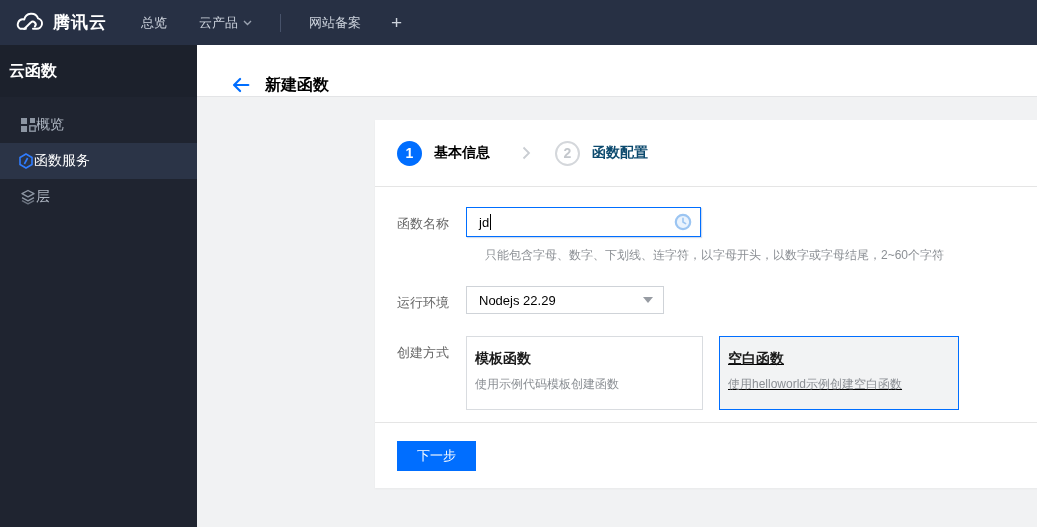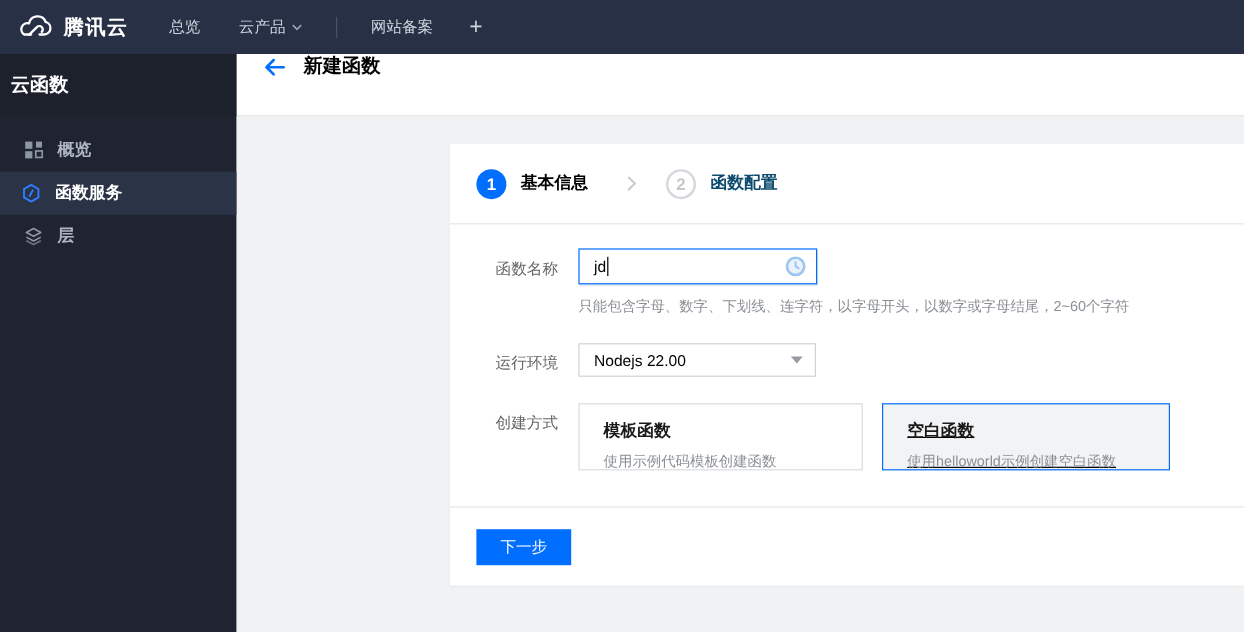--- a/index.html
+++ b/index.html
@@ -15,28 +15,28 @@
     display:flex; align-items:center; gap:5px; white-space:nowrap; }
   .top-divider { width:1px; height:18px; background:#47526a; margin:0 12px; }
   .top-plus { color:#cdd3dd; font-size:19px; margin-left:14px; cursor:pointer; line-height:1; }
 
   
   .sidebar { position:absolute; left:0; top:45px; width:197px; height:482px;
     background:#1f2430; z-index:20; }
   .sidebar-title { height:52px; display:flex; align-items:center; padding-left:9px;
     color:#ffffff; font-size:16px; font-weight:bold; background:#1c212c; }
   .side-item { height:36px; display:flex; align-items:center; padding-left:20px;
-    color:#aeb6c2; font-size:14px; cursor:pointer; gap:12px; margin-top:0;font-weight:bold; }
+    color:#aeb6c2; font-size:14px; cursor:pointer; margin-top:0; }
   .side-item.first { margin-top:10px; }
   .side-item.selected { background:#2b3447; color:#ffffff;padding-left:18px; }
   .side-icon { width:16px; height:16px; flex:0 0 16px; display:inline-flex; }
 
   
   .main-header { position:absolute; left:197px; top:45px; right:0; height:52px;
-    background:#ffffff; border-bottom:1px solid #e3e4e6; display:flex; align-items:flex-start; z-index:10; }
+    background:#ffffff; border-bottom:1px solid #e3e4e6; display:flex; align-items:flex-end; z-index:10;padding-left:12px; }
   .back-btn { width:22px; height:22px; margin-left:21px; cursor:pointer; display:inline-flex; }
   .page-title { font-size:16px; font-weight:bold; color:#000; margin-left:13px; }
 
   
   .content { position:absolute; left:197px; top:97px; right:0; bottom:0; background:#f1f2f3; }
   .card { position:absolute; left:178px; top:23px; width:670px; height:368px;
     background:#ffffff; box-shadow:0 1px 2px rgba(0,0,0,0.04); }
 
   
   .steps { height:67px; display:flex; align-items:center; padding-left:22px; gap:14px;
@@ -47,37 +47,37 @@
   .step-circle.active { background:#006eff; color:#fff; }
   .step-circle.inactive { background:#fff; color:#c3c7cc; border:2px solid #d4d7db; }
   .step-label { font-size:14px; font-weight:bold; }
   .step-label.active { color:#000; }
   .step-label.inactive { color:#0c4a6e; }
   .step-sep { color:#c9cdd2; margin:0 10px 0 18px; display:inline-flex; }
 
   
   .form { padding:20px 22px 0 22px; }
   .form-row { display:flex; margin-bottom:22px; }
-  .form-label { width:69px; flex:0 0 69px; font-size:13px; color:#666; padding-top:8px;margin-left:16px; }
+  .form-label { width:69px; flex:0 0 69px; font-size:13px; color:#666; padding-top:8px; }
   .field-col { }
-  .text-input { width:199px; height:30px; border:1px solid #006eff;
+  .text-input { width:235px; height:30px; border:1px solid #006eff;
     box-shadow:1px 1px 1px rgba(0,60,150,0.18); display:flex; align-items:center;
     padding:0 8px 0 12px; position:relative; background:#fff; cursor:text; }
   .input-value { font-size:13px; color:#000; }
   .caret { width:1px; height:16px; background:#000; margin-left:1px; }
   .input-status { margin-left:auto; width:18px; height:18px; display:inline-flex; }
-  .hint { font-size:12px; color:#8b8f94; margin-top:10px; white-space:nowrap; }
+  .hint { font-size:12px; color:#8b8f94; margin-top:10px; white-space:nowrap;margin-left:19px; }
   .select { width:198px; height:28px; border:1px solid #cfd3d8; background:#fff;
     display:flex; align-items:center; padding:0 10px 0 12px; cursor:pointer; }
   .select-value { font-size:13px; color:#000; }
   .select-caret { margin-left:auto; width:0; height:0; border-left:5px solid transparent;
     border-right:5px solid transparent; border-top:6px solid #979ca3; }
   .method-cards { display:flex; }
-  .method-card { width:237px; height:56px; border:1px solid #d9dce0; background:#fff;
-    padding:13px 20px; cursor:pointer; }
+  .method-card { width:237px; height:74px; border:1px solid #d9dce0; background:#fff;
+    padding:13px 8px; cursor:pointer; }
   .method-card + .method-card { width:240px; margin-left:16px;text-decoration:underline; }
   .method-card.selected { border:1px solid #006eff; background:#f2f3f4; }
   .method-title { font-size:14px; font-weight:bold; color:#1a1a1a; }
   .method-desc { font-size:12px; color:#8b8f94; margin-top:8px; }
 
   
   .card-footer { position:absolute; left:0; right:0; bottom:0; height:66px;
     border-top:1px solid #e5e5e5; display:flex; align-items:center; padding-left:22px; }
   .next-btn { width:79px; height:30px; background:#006eff; color:#fff; border:none;
     font-size:13px; cursor:pointer; font-family:inherit; }
@@ -189,21 +189,21 @@
             </span>
           </div>
           <div class="hint">只能包含字母、数字、下划线、连字符，以字母开头，以数字或字母结尾，2~60个字符</div>
         </div>
       </div>
 
       <div class="form-row">
         <span class="form-label">运行环境</span>
         <div class="field-col">
           <div class="select">
-            <span class="select-value">Nodejs 22.00</span>
+            <span class="select-value">Nodejs 22.29</span>
             <span class="select-caret"></span>
           </div>
         </div>
       </div>
 
       <div class="form-row">
         <span class="form-label">创建方式</span>
         <div class="field-col">
           <div class="method-cards">
             <div class="method-card">

